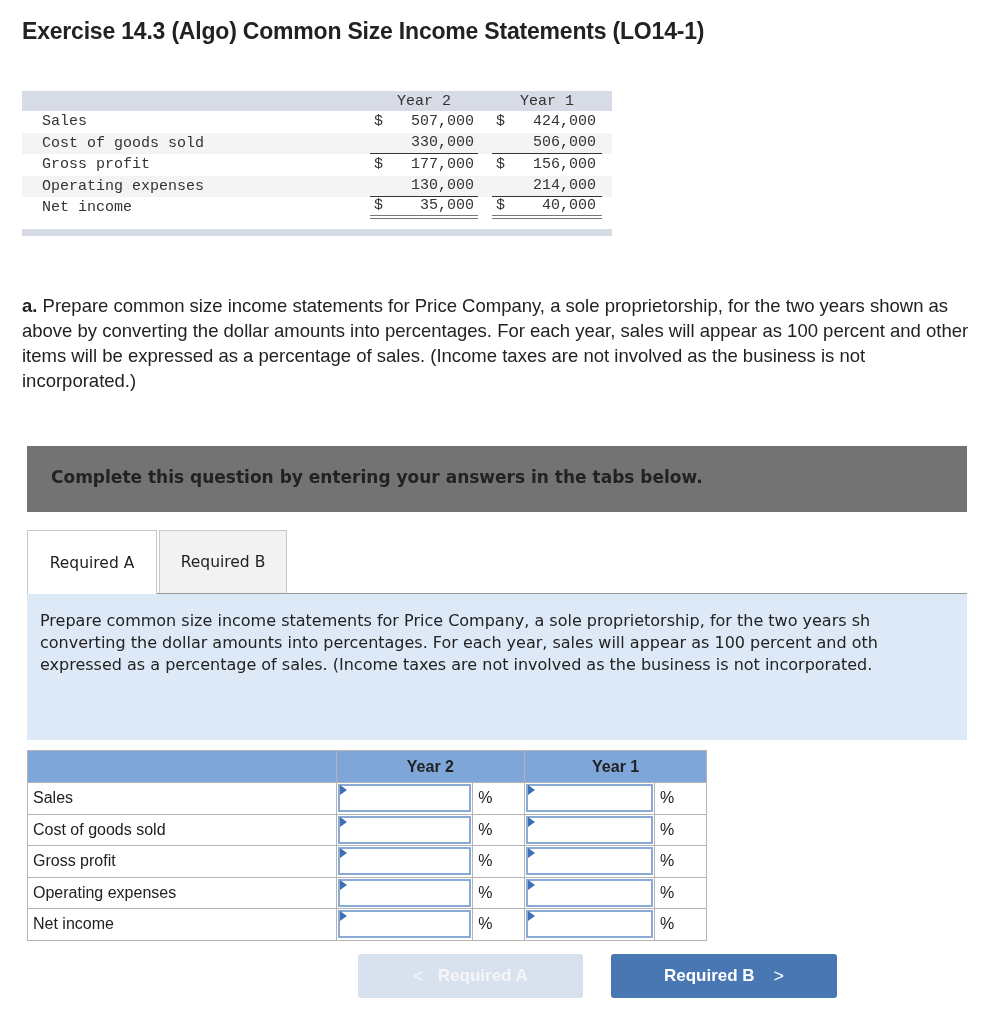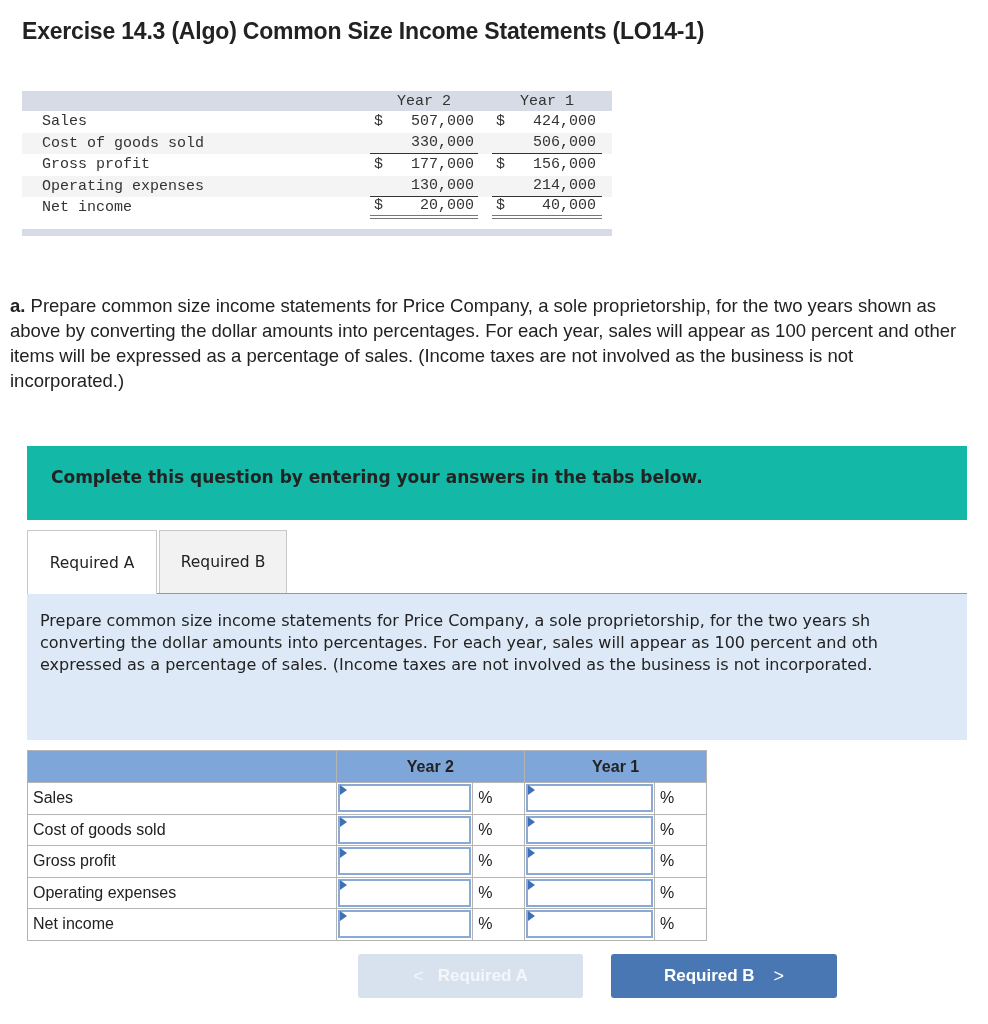--- a/index.html
+++ b/index.html
@@ -15,24 +15,24 @@
   .given .row.alt { background: #f4f4f4; }
   .given .lbl { width: 348px; padding-left: 20px; }
   .given .c1 { width: 108px; margin-right: 14px; text-align: right; padding-right: 4px; position: relative; height: 100%; display: flex; align-items: center; justify-content: flex-end; }
   .given .c2 { width: 110px; text-align: right; padding-right: 6px; position: relative; height: 100%; display: flex; align-items: center; justify-content: flex-end; }
   .given .row.head .c1, .given .row.head .c2 { justify-content: center; padding-right: 0; }
   .given .ul { border-bottom: 1.5px solid #333; justify-content: flex-end; }
   .given .dbl { border-bottom: 4px double #777; }
   .given .footbar { margin-top: 10px; height: 7px; background: #d6dbe6; width: 590px; }
   .dollar { position: absolute; left: 4px; }
 
-  .instructions { position: absolute; left: 10px; top: 293px; width: 950px; font-size: 18.5px; line-height: 25px; color: #222; }
+  .instructions { position: absolute; left: 22px; top: 293px; width: 950px; font-size: 18.5px; line-height: 25px; color: #222; }
   .instructions b { font-weight: bold; }
 
-  .complete-bar { position: absolute; left: 27px; top: 446px; width: 940px; height: 74px; background: #14b8a6; }
+  .complete-bar { position: absolute; left: 27px; top: 446px; width: 940px; height: 66px; background: #737373; }
   .complete-bar span { position: absolute; left: 24px; top: 21px; font-family: "DejaVu Sans", sans-serif; font-size: 17px; font-weight: bold; color: #222; }
 
   .tabs { position: absolute; left: 27px; top: 530px; height: 64px; display: flex; }
   .tab { height: 64px; padding: 0 20px; display: flex; align-items: center; font-family: "DejaVu Sans", sans-serif; font-size: 15.5px; color: #222; border: 1px solid #c8c8c8; cursor: pointer; }
   .tab.active { background: #fff; border-bottom: none; width: 130px; justify-content: center; }
   .tab.inactive { background: #f2f2f2; margin-left: 2px; width: 128px; justify-content: center; }
   .tab-line { position: absolute; left: 157px; top: 593px; width: 810px; height: 1px; background: #999; }
 
   .prompt { position: absolute; left: 27px; top: 594px; width: 940px; height: 146px; background: #dde9f6; overflow: hidden; }
   .prompt p { margin: 0; position: absolute; left: 13px; top: 16px; width: 1000px; font-family: "DejaVu Sans", sans-serif; font-size: 16px; line-height: 22px; color: #222; white-space: pre-line; }
@@ -104,21 +104,21 @@
         <span>130,000</span>
       </div>
     <div class="c2 ul">
         <span>214,000</span>
       </div>
   </div>
   <div class="row">
     <div class="lbl">Net income</div>
     <div class="c1 dbl">
         <span class="dollar">$</span>
-        <span>20,000</span>
+        <span>35,000</span>
       </div>
     <div class="c2 dbl">
         <span class="dollar">$</span>
         <span>40,000</span>
       </div>
   </div>
   <div class="footbar"></div>
 </div>
 
 <div class="instructions">

